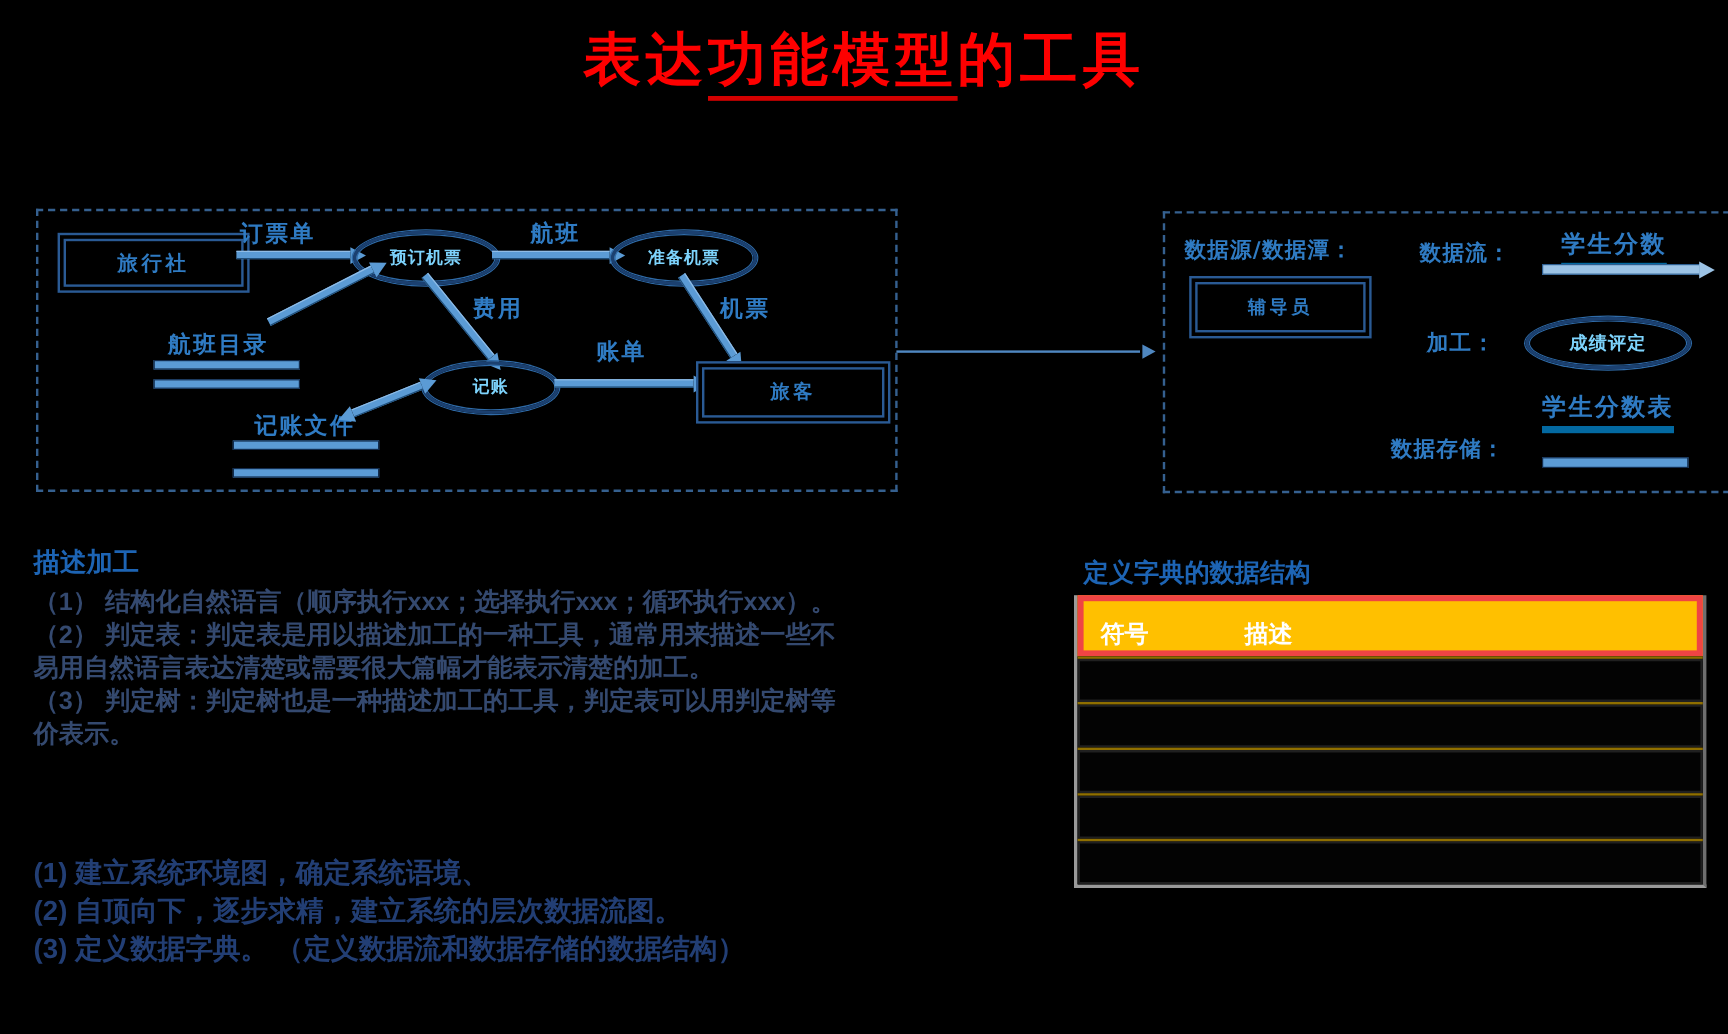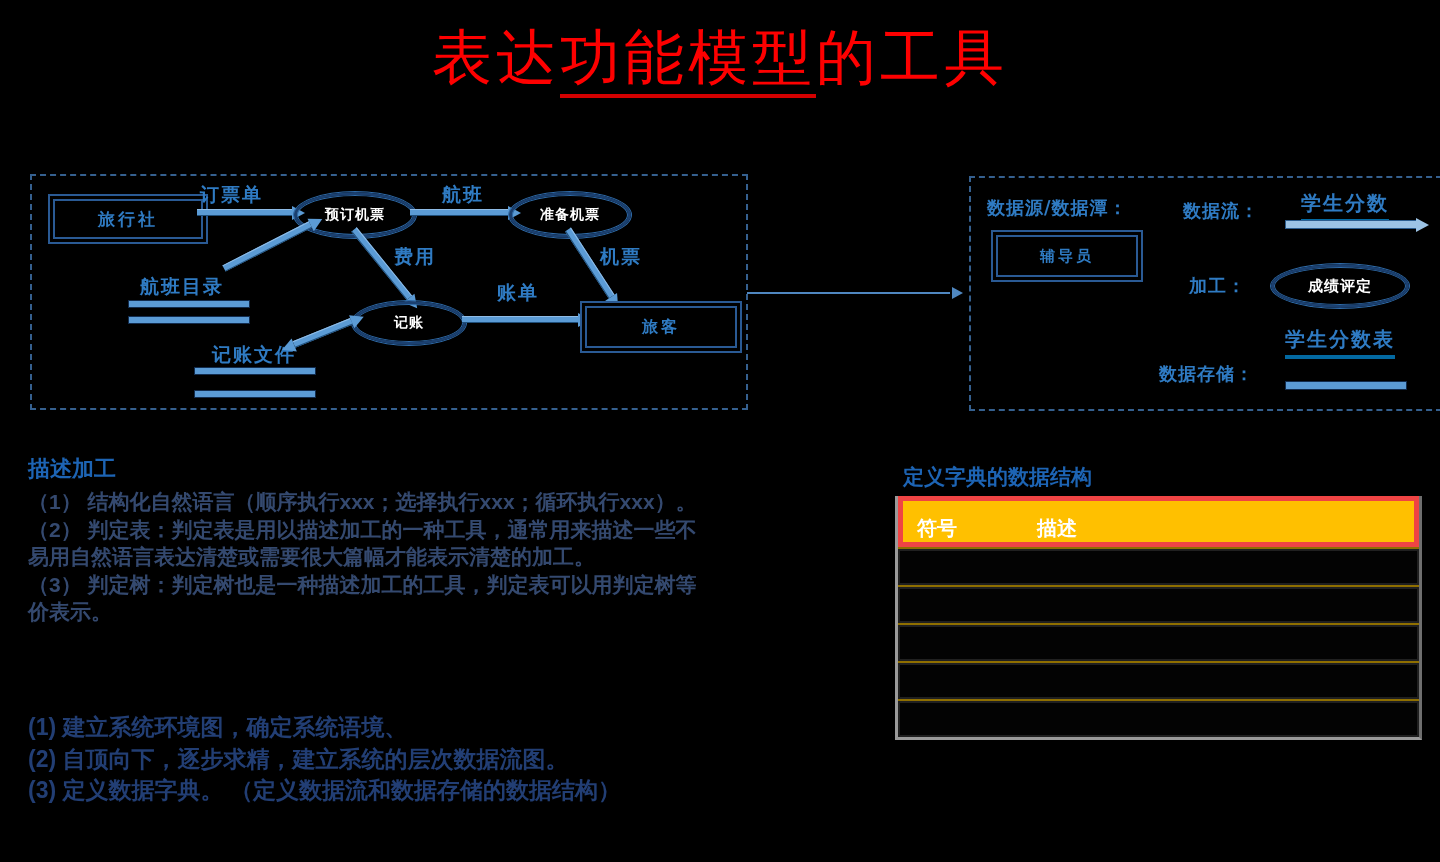--- a/index.html
+++ b/index.html
@@ -1,40 +1,40 @@
 <!DOCTYPE html>
 <html><head>
 <meta charset="utf-8">
 <style>
   html,body{margin:0;padding:0;background:#000;}
   .slide{position:relative;width:1440px;height:862px;background:#000;overflow:hidden;
          font-family:"Liberation Sans",sans-serif;}
 
   
   .title-wrap{position:absolute;top:18px;left:0;width:100%;text-align:center;
-              font-size:60px;font-weight:normal;color:#fe0000;letter-spacing:4px;white-space:nowrap;}
+              font-size:48px;font-weight:bold;color:#fe0000;letter-spacing:4px;white-space:nowrap;}
   .title-wrap .u{border-bottom:4px solid #d40000;padding-bottom:3px;}
 
   
   .panel{position:absolute;border:2px dashed #35608f;background:#000;}
 
   
   .entity{position:absolute;border:7px double #2a5a94;background:#000;
           display:flex;align-items:center;justify-content:center;
           color:#2f7bc3;font-family:"DejaVu Serif",serif;font-weight:bold;
           letter-spacing:3px;white-space:nowrap;}
   .process{position:absolute;border:3px solid #1b4070;border-radius:50%;
            box-shadow:0 0 0 1px #2f6ba8, inset 0 0 0 1px #2f6ba8;
            display:flex;align-items:center;justify-content:center;
-           color:#ffffff;font-family:Liberation Serif, serif;font-weight:bold;
+           color:#7dd3fc;font-family:Liberation Serif, serif;font-weight:bold;
            letter-spacing:1px;white-space:nowrap;text-align:right;}
   .dfd-label{position:absolute;color:#2f7bc3;font-family:"DejaVu Serif",serif;
              font-weight:bold;font-size:19px;letter-spacing:2px;white-space:nowrap;}
   .store-bar{position:absolute;height:6px;background:#5b9bd5;border:1px solid #122c4e;}
-  .underlined{border-bottom:4px solid #0369a1;padding-bottom:2px;}
+  .underlined{border-bottom:6px solid #0369a1;padding-bottom:2px;}
 
   
   .arrow{position:absolute;height:5px;background:#5b9bd5;
          border-top:1px solid #8fbce6;border-bottom:1px solid #1f4e79;
          transform-origin:0 50%;}
   .arrow::after{content:"";position:absolute;right:-13px;top:50%;transform:translateY(-50%);
                 width:0;height:0;border-left:13px solid #5b9bd5;
                 border-top:7px solid transparent;border-bottom:7px solid transparent;}
   .arrow.double::before{content:"";position:absolute;left:-13px;top:50%;transform:translateY(-50%);
                 width:0;height:0;border-right:13px solid #5b9bd5;

